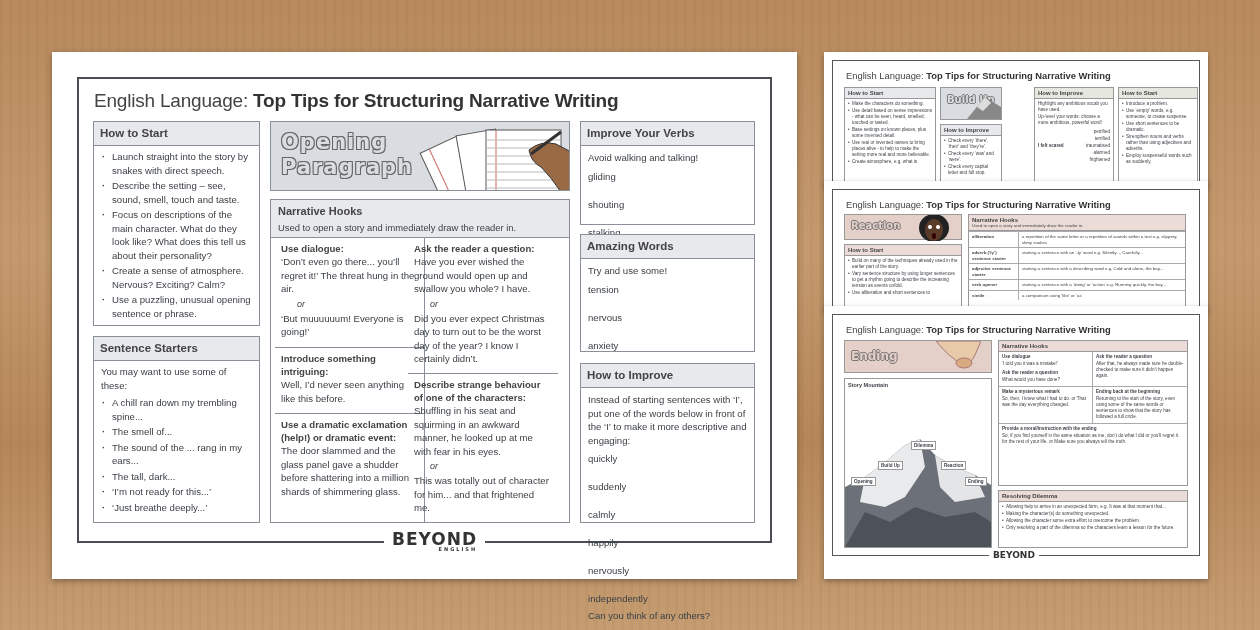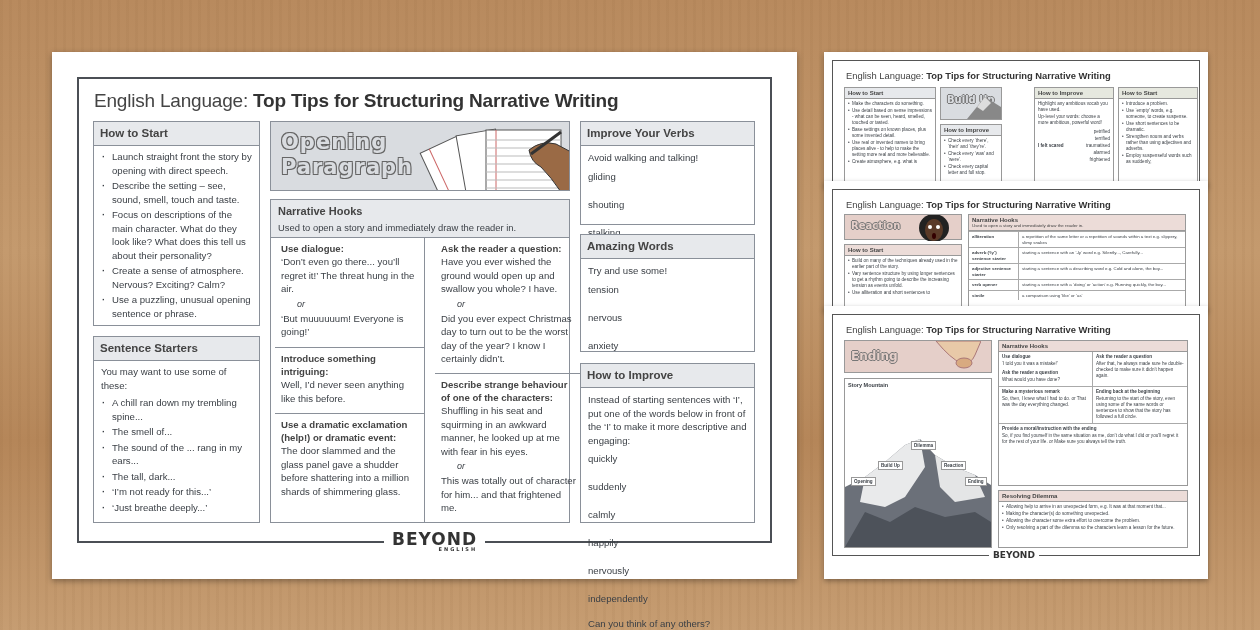--- a/index.html
+++ b/index.html
@@ -58,21 +58,21 @@
 </head>
 <body>
 
 <div class="sheet" id="main">
  <div class="frame"></div>
  <div class="title"><span>English Language: </span><b>Top Tips for Structuring Narrative Writing</b></div>
 
  <div class="box" style="left:41px;top:69px;width:167px;height:205px">
   <div class="hd">How to Start</div>
   <ul>
-   <li>Launch straight front the story by opening with direct speech.</li>
+   <li>Launch straight into the story by snakes with direct speech.</li>
    <li>Describe the setting – see, sound, smell, touch and taste.</li>
    <li>Focus on descriptions of the main character. What do they look like? What does this tell us about their personality?</li>
    <li>Create a sense of atmosphere. Nervous? Exciting? Calm?</li>
    <li>Use a puzzling, unusual opening sentence or phrase.</li>
   </ul>
  </div>
 
  <div class="box" style="left:41px;top:284px;width:167px;height:187px">
   <div class="hd">Sentence Starters</div>
   <p style="margin-top:4px">You may want to use some of these:</p>
@@ -126,21 +126,21 @@
         </div>
    <div class="cell" style="height:66px">
           <b>Introduce something intriguing:</b>
           <p>Well, I’d never seen anything like this before.</p>
         </div>
    <div class="cell" style="height:108px;border-bottom:none">
           <b>Use a dramatic exclamation (help!) or dramatic event:</b>
           <p>The door slammed and the glass panel gave a shudder before shattering into a million shards of shimmering glass.</p>
         </div>
   </div>
-  <div class="hcol" style="left:164px">
+  <div class="hcol" style="left:137px">
    <div class="cell" style="height:136px">
           <b>Ask the reader a question:</b>
           <p>Have you ever wished the ground would open up and swallow you whole? I have.</p>
           <i>or</i>
           <p>Did you ever expect Christmas day to turn out to be the worst day of the year? I know I certainly didn’t.</p>
         </div>
    <div class="cell" style="height:148px;border-bottom:none">
           <b>Describe strange behaviour of one of the characters:</b>
           <p>Shuffling in his seat and squirming in an awkward manner, he looked up at me with fear in his eyes.</p>
           <i>or</i>
@@ -180,21 +180,21 @@
   <div class="hd">How to Improve</div>
   <p style="margin-top:5px">Instead of starting sentences with ‘I’, put one of the words below in front of the ‘I’ to make it more descriptive and engaging:</p>
   <div class="grid2">
    <span>quickly</span>
         <span>suddenly</span>
    <span>calmly</span>
         <span>happily</span>
    <span>nervously</span>
         <span>independently</span>
   </div>
-  <p style="margin-top:12px">Can you think of any others?</p>
+  <p style="margin-top:4px">Can you think of any others?</p>
  </div>
 
  <div class="logo"><span>BEYOND</span><small>ENGLISH</small></div>
 </div>
 
 <div class="thumb" style="top:52px;height:135px">
  <div class="tf" style="height:140px"></div>
  <div class="tt"><span>English Language: </span><b>Top Tips for Structuring Narrative Writing</b></div>
  <div class="tb" style="left:20px;top:35px;width:92px;height:110px">
   <div class="th">How to Start</div>

